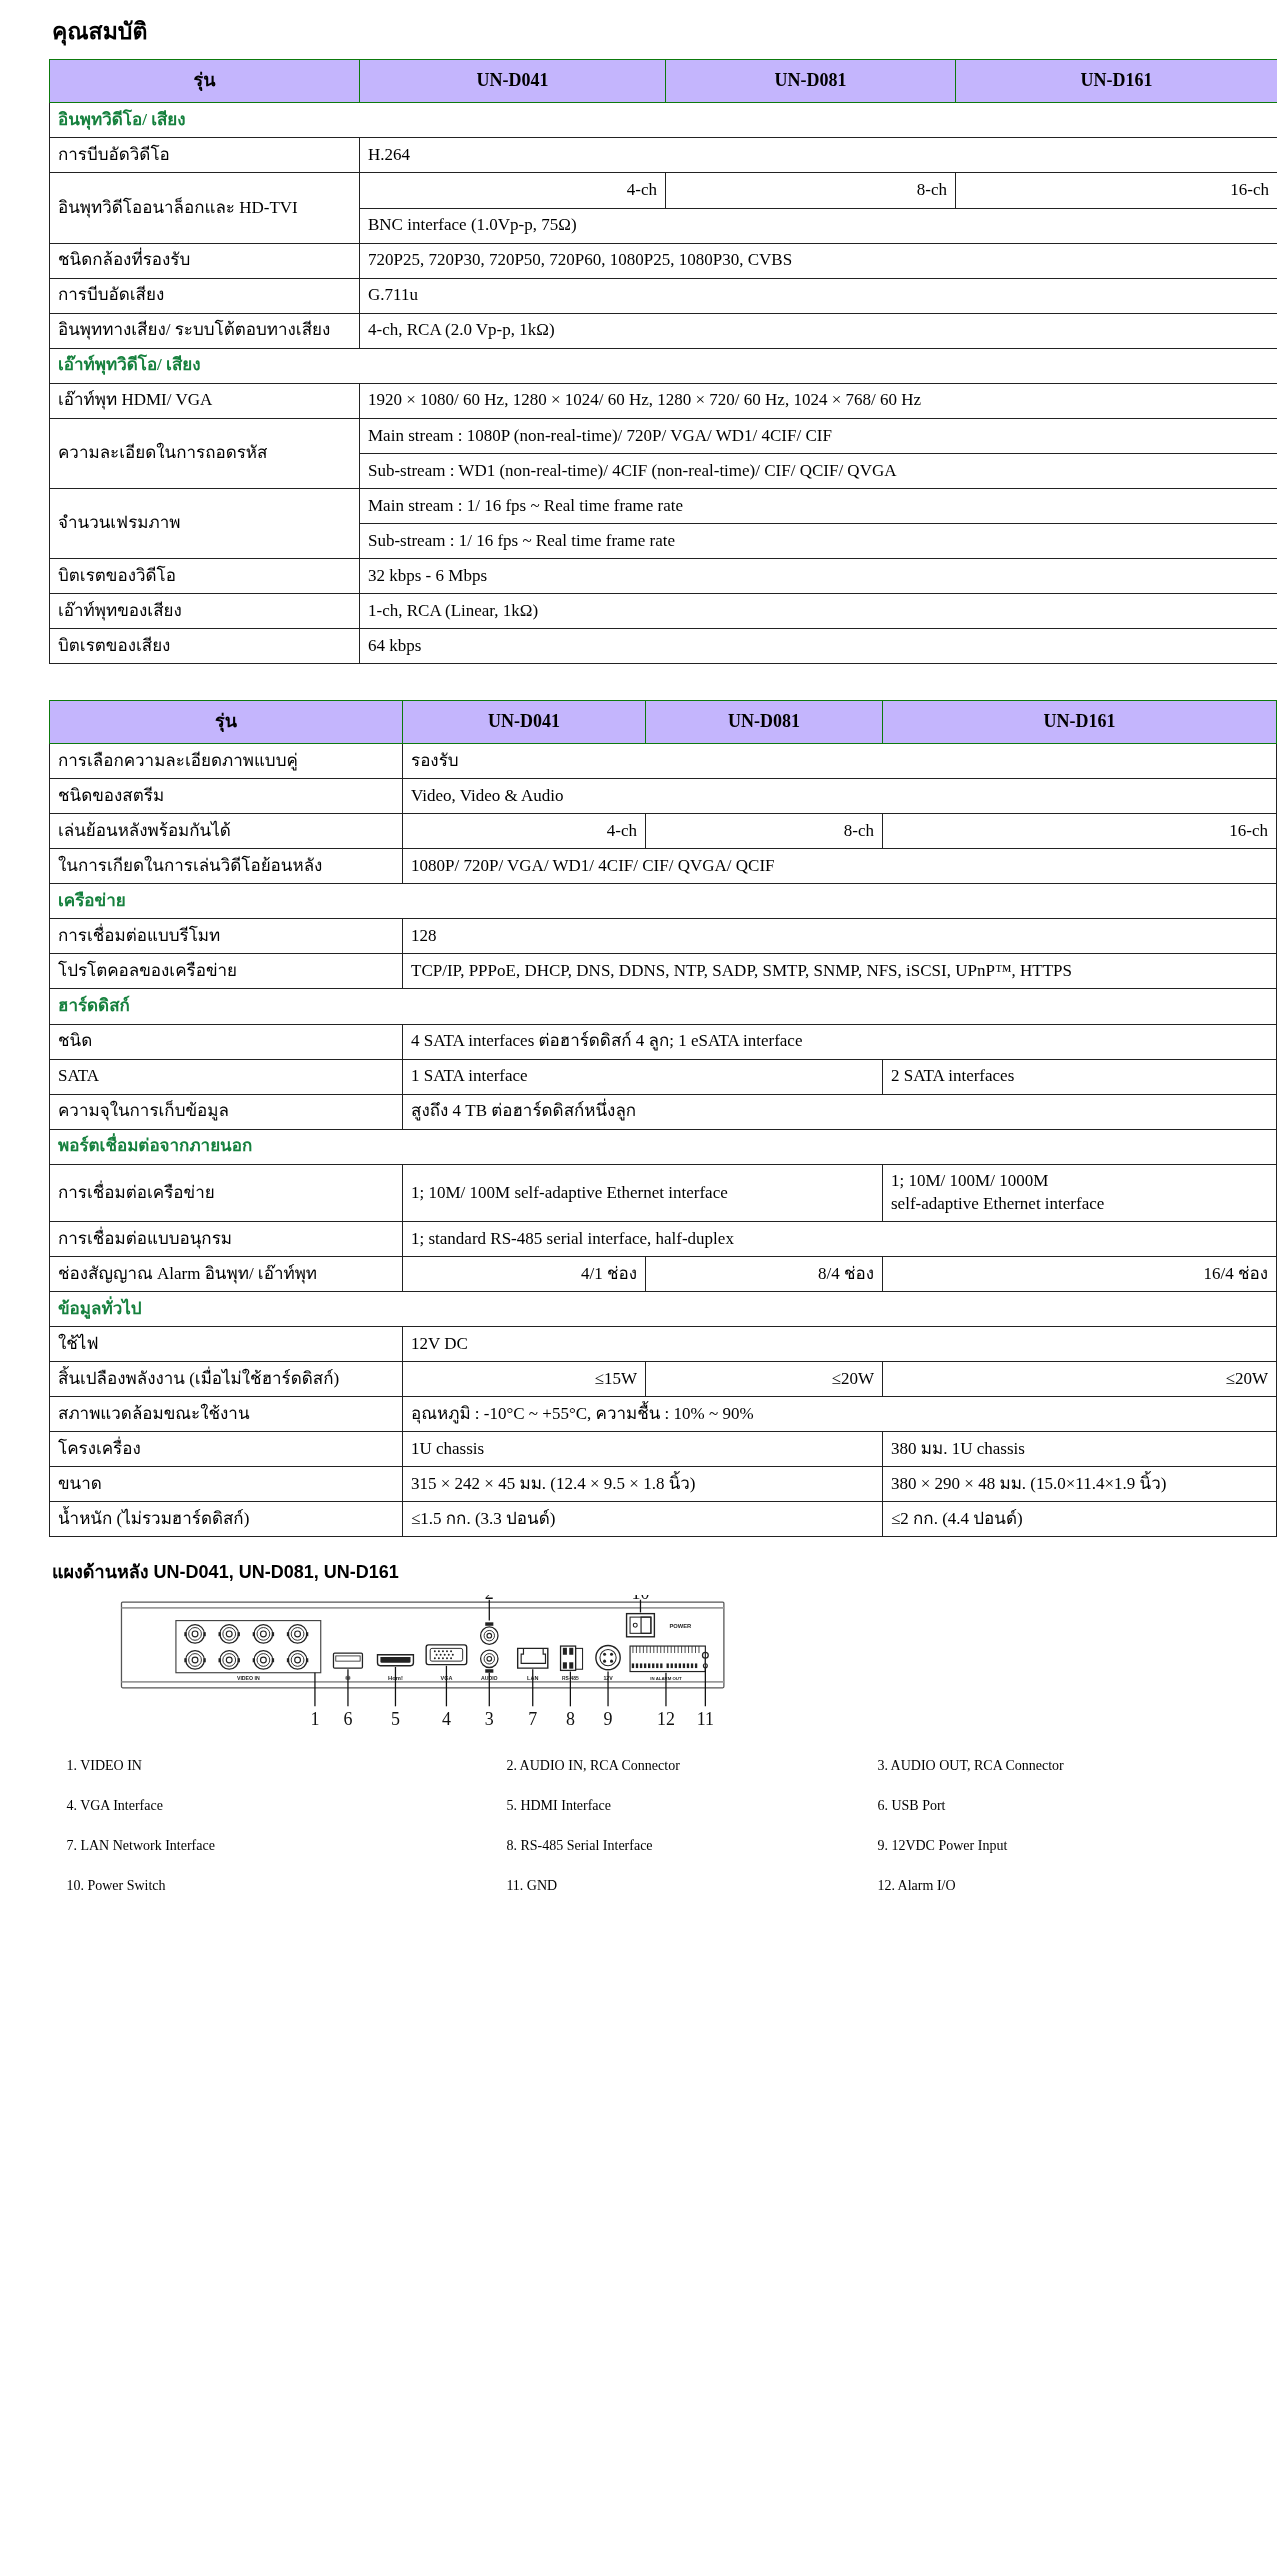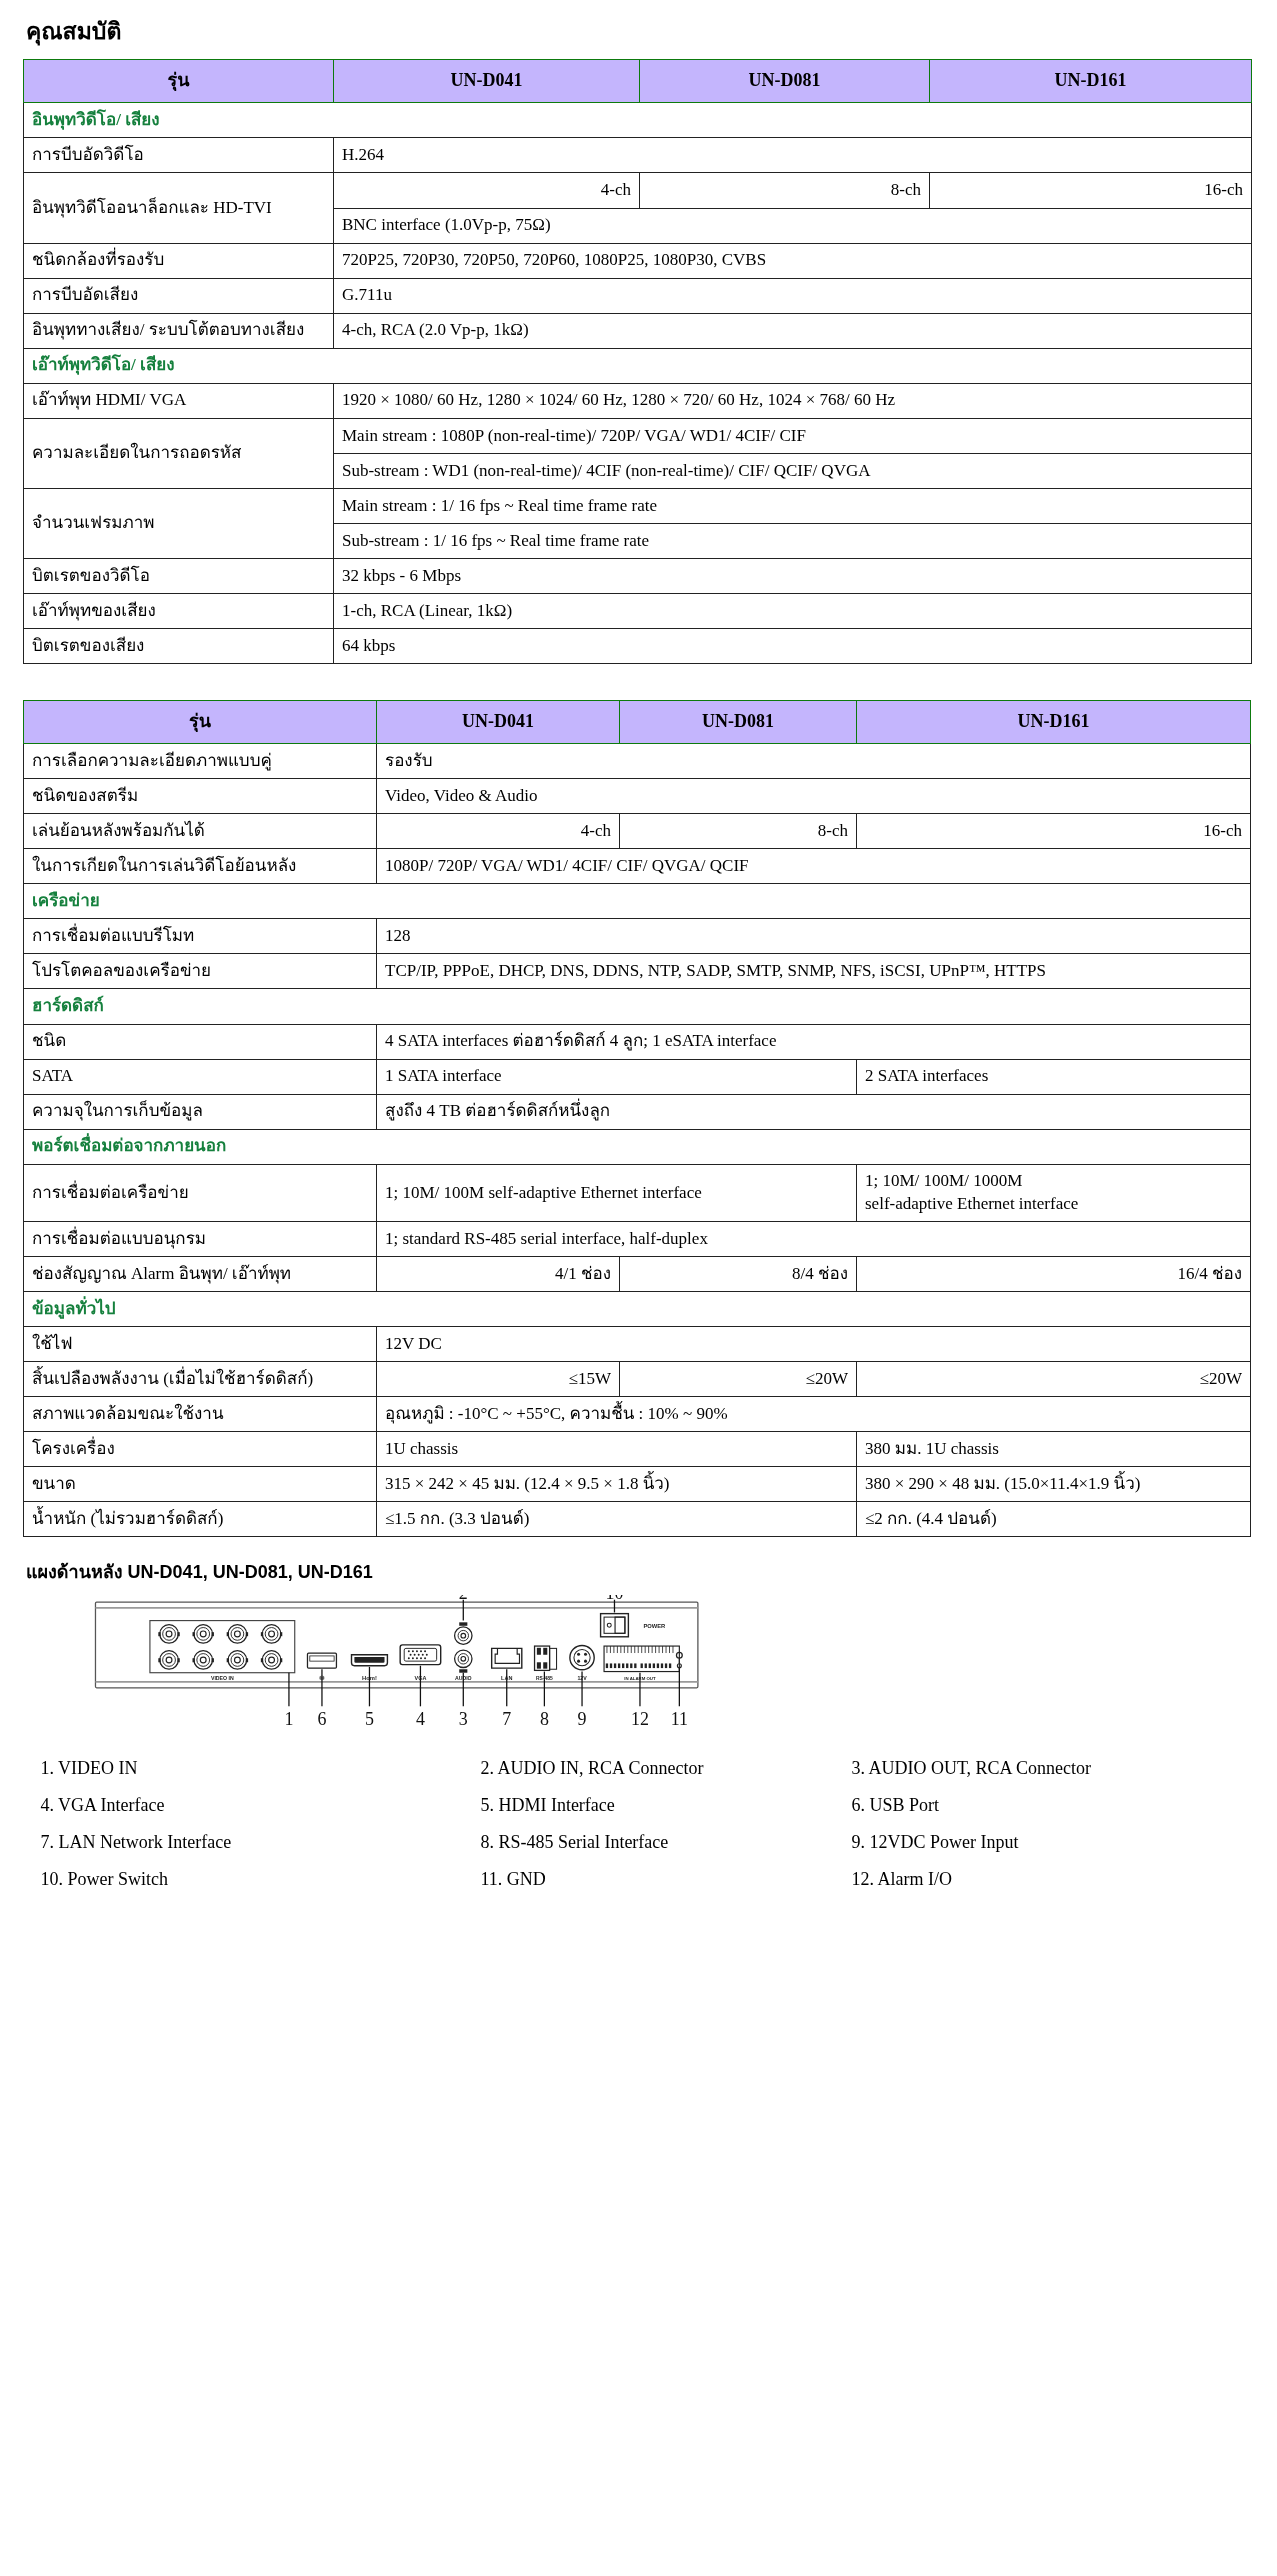--- a/index.html
+++ b/index.html
@@ -7,21 +7,21 @@
   html, body {
     margin: 0; padding: 0;
     background: #ffffff;
   }
   body {
     width: 1278px;
     font-family: "Liberation Serif", "DejaVu Serif", serif;
     color: #000000;
     -webkit-font-smoothing: antialiased;
   }
-  .page { width: 1132px; padding: 0 23px 17.4px 23px; }
+  .page { width: 1132px; padding: 0 23px 17.4px 23px; margin-left: 26px; }
 
   h1.page-title {
     font-family: "Liberation Sans", "DejaVu Sans", sans-serif;
     font-weight: bold;
     font-size: 23px;
     margin: 12.7px 0 10.4px 2.9px;
     letter-spacing: 0px;
   }
 
   table.spec {
@@ -71,22 +71,22 @@
     width: 614px;
     height: 145px;
     margin: 9.3px 0 17.4px 69px;
   }
   .diagram-wrap svg { display: block; }
 
   
   .legend {
     display: grid;
     grid-template-columns: 440px 371px 1fr;
-    row-gap: 16px;
-    font-size: 18px;
+    row-gap: 24px;
+    font-size: 14px;
     margin: 17.4px 0 0 17.4px;
     width: 1187px;
   }
   .legend span { white-space: nowrap; }
 </style>
 </head>
 <body>
 
 <div class="page">
 

